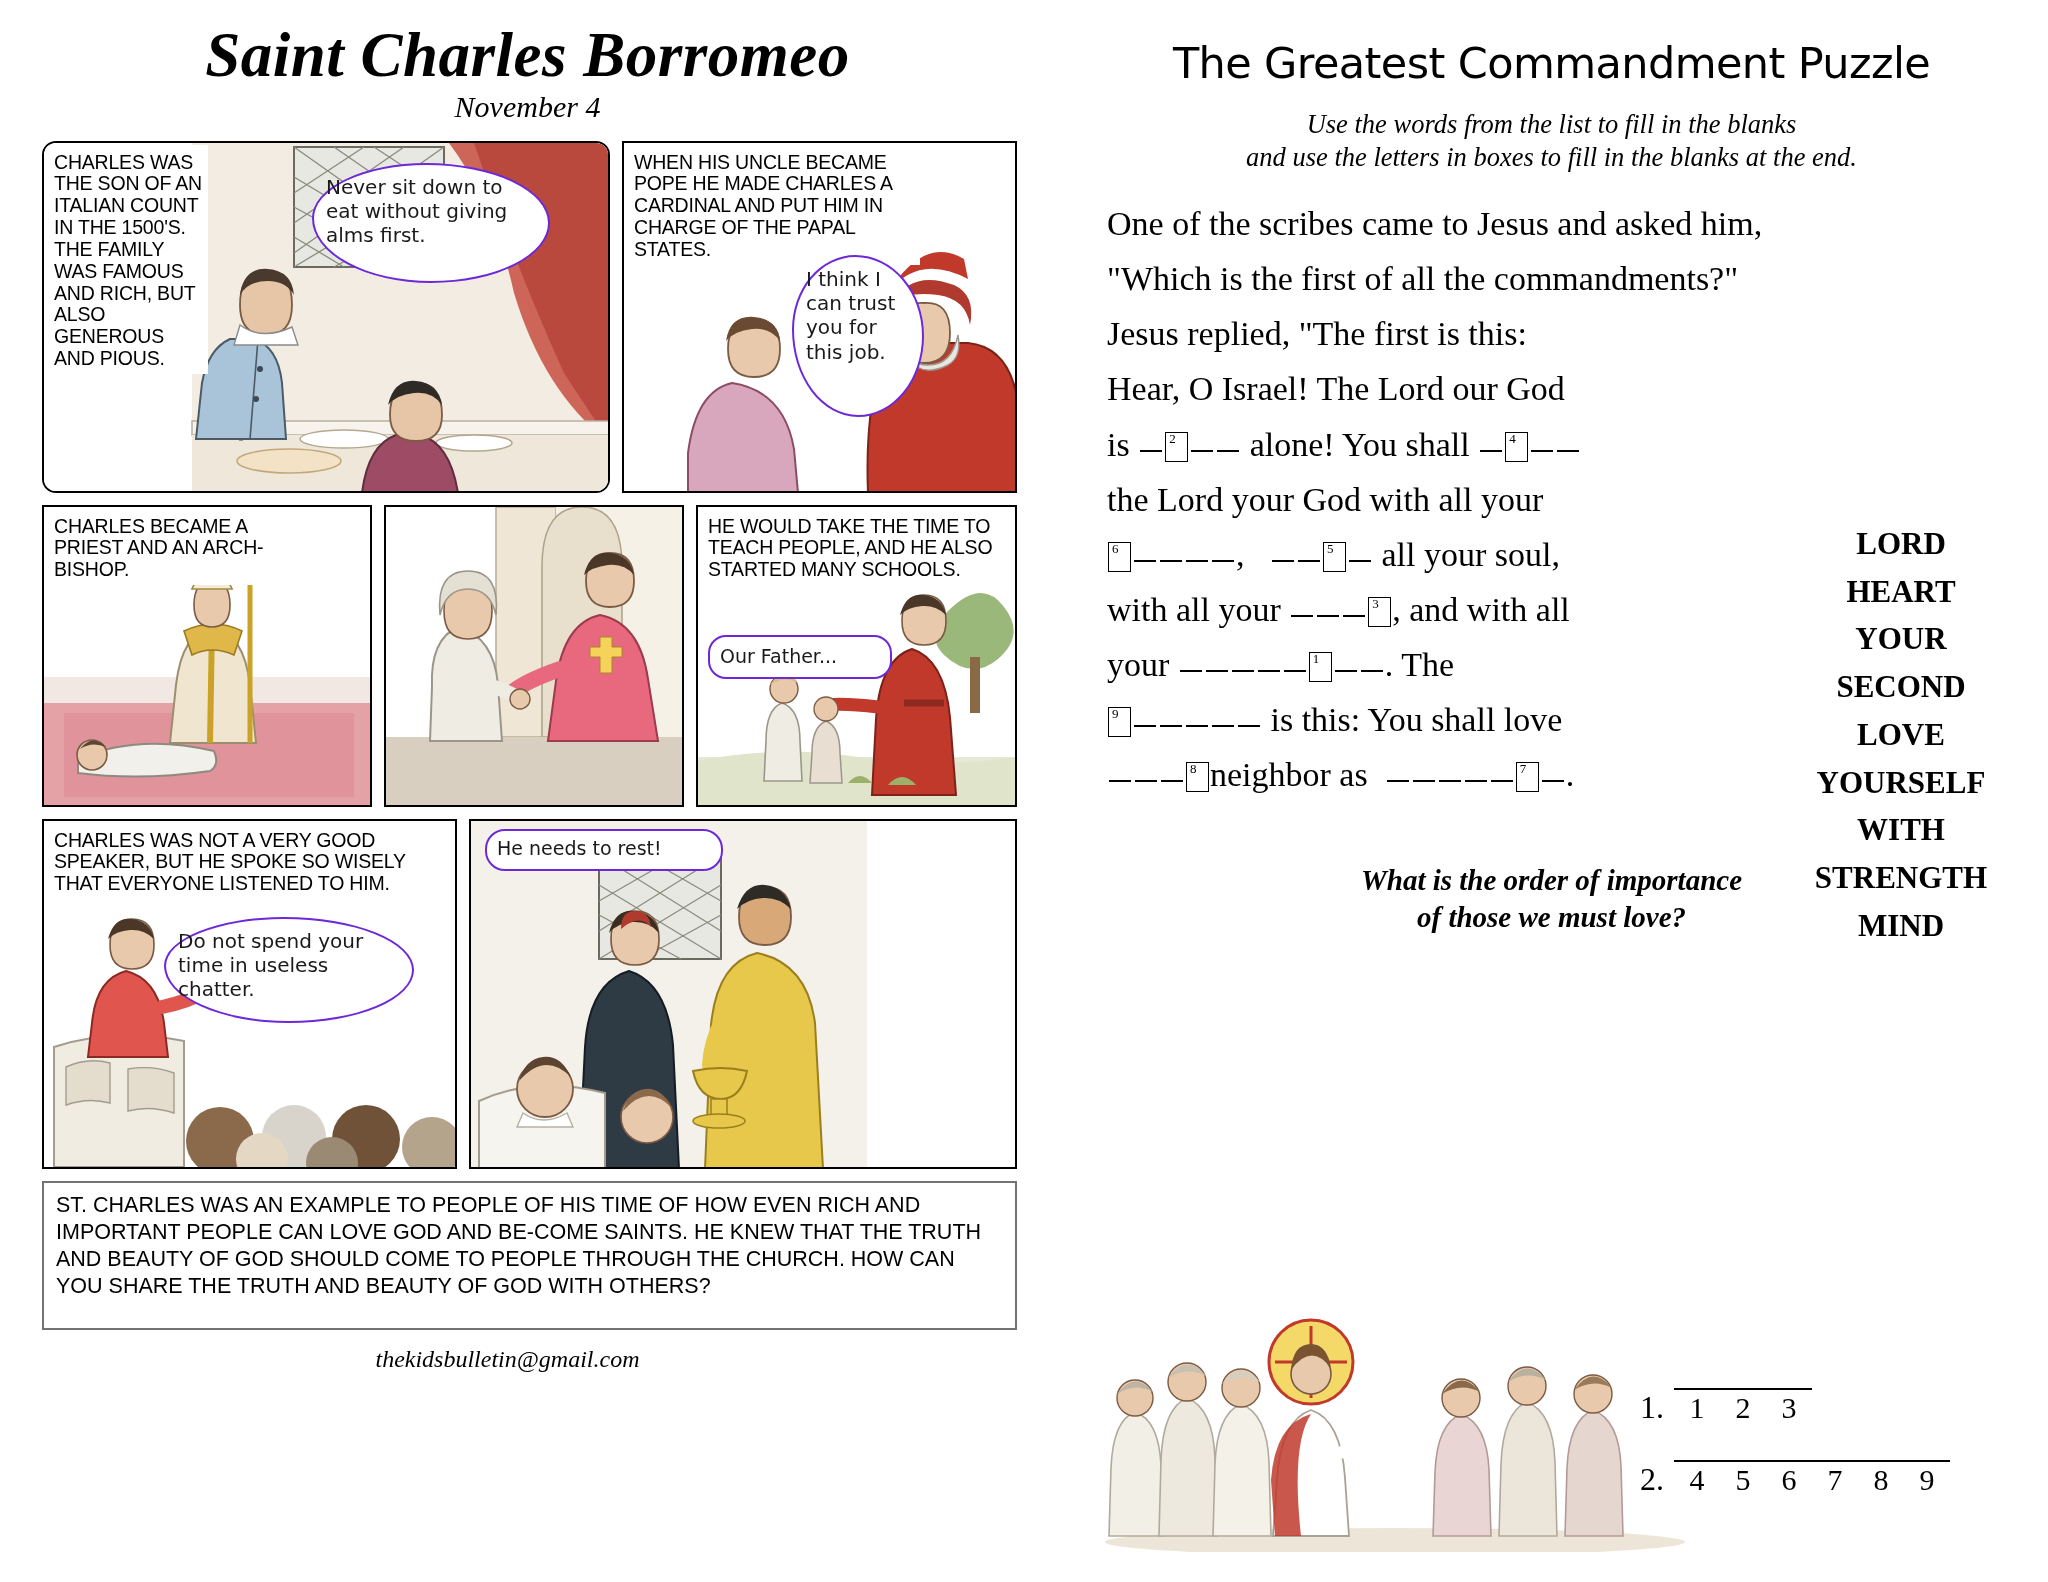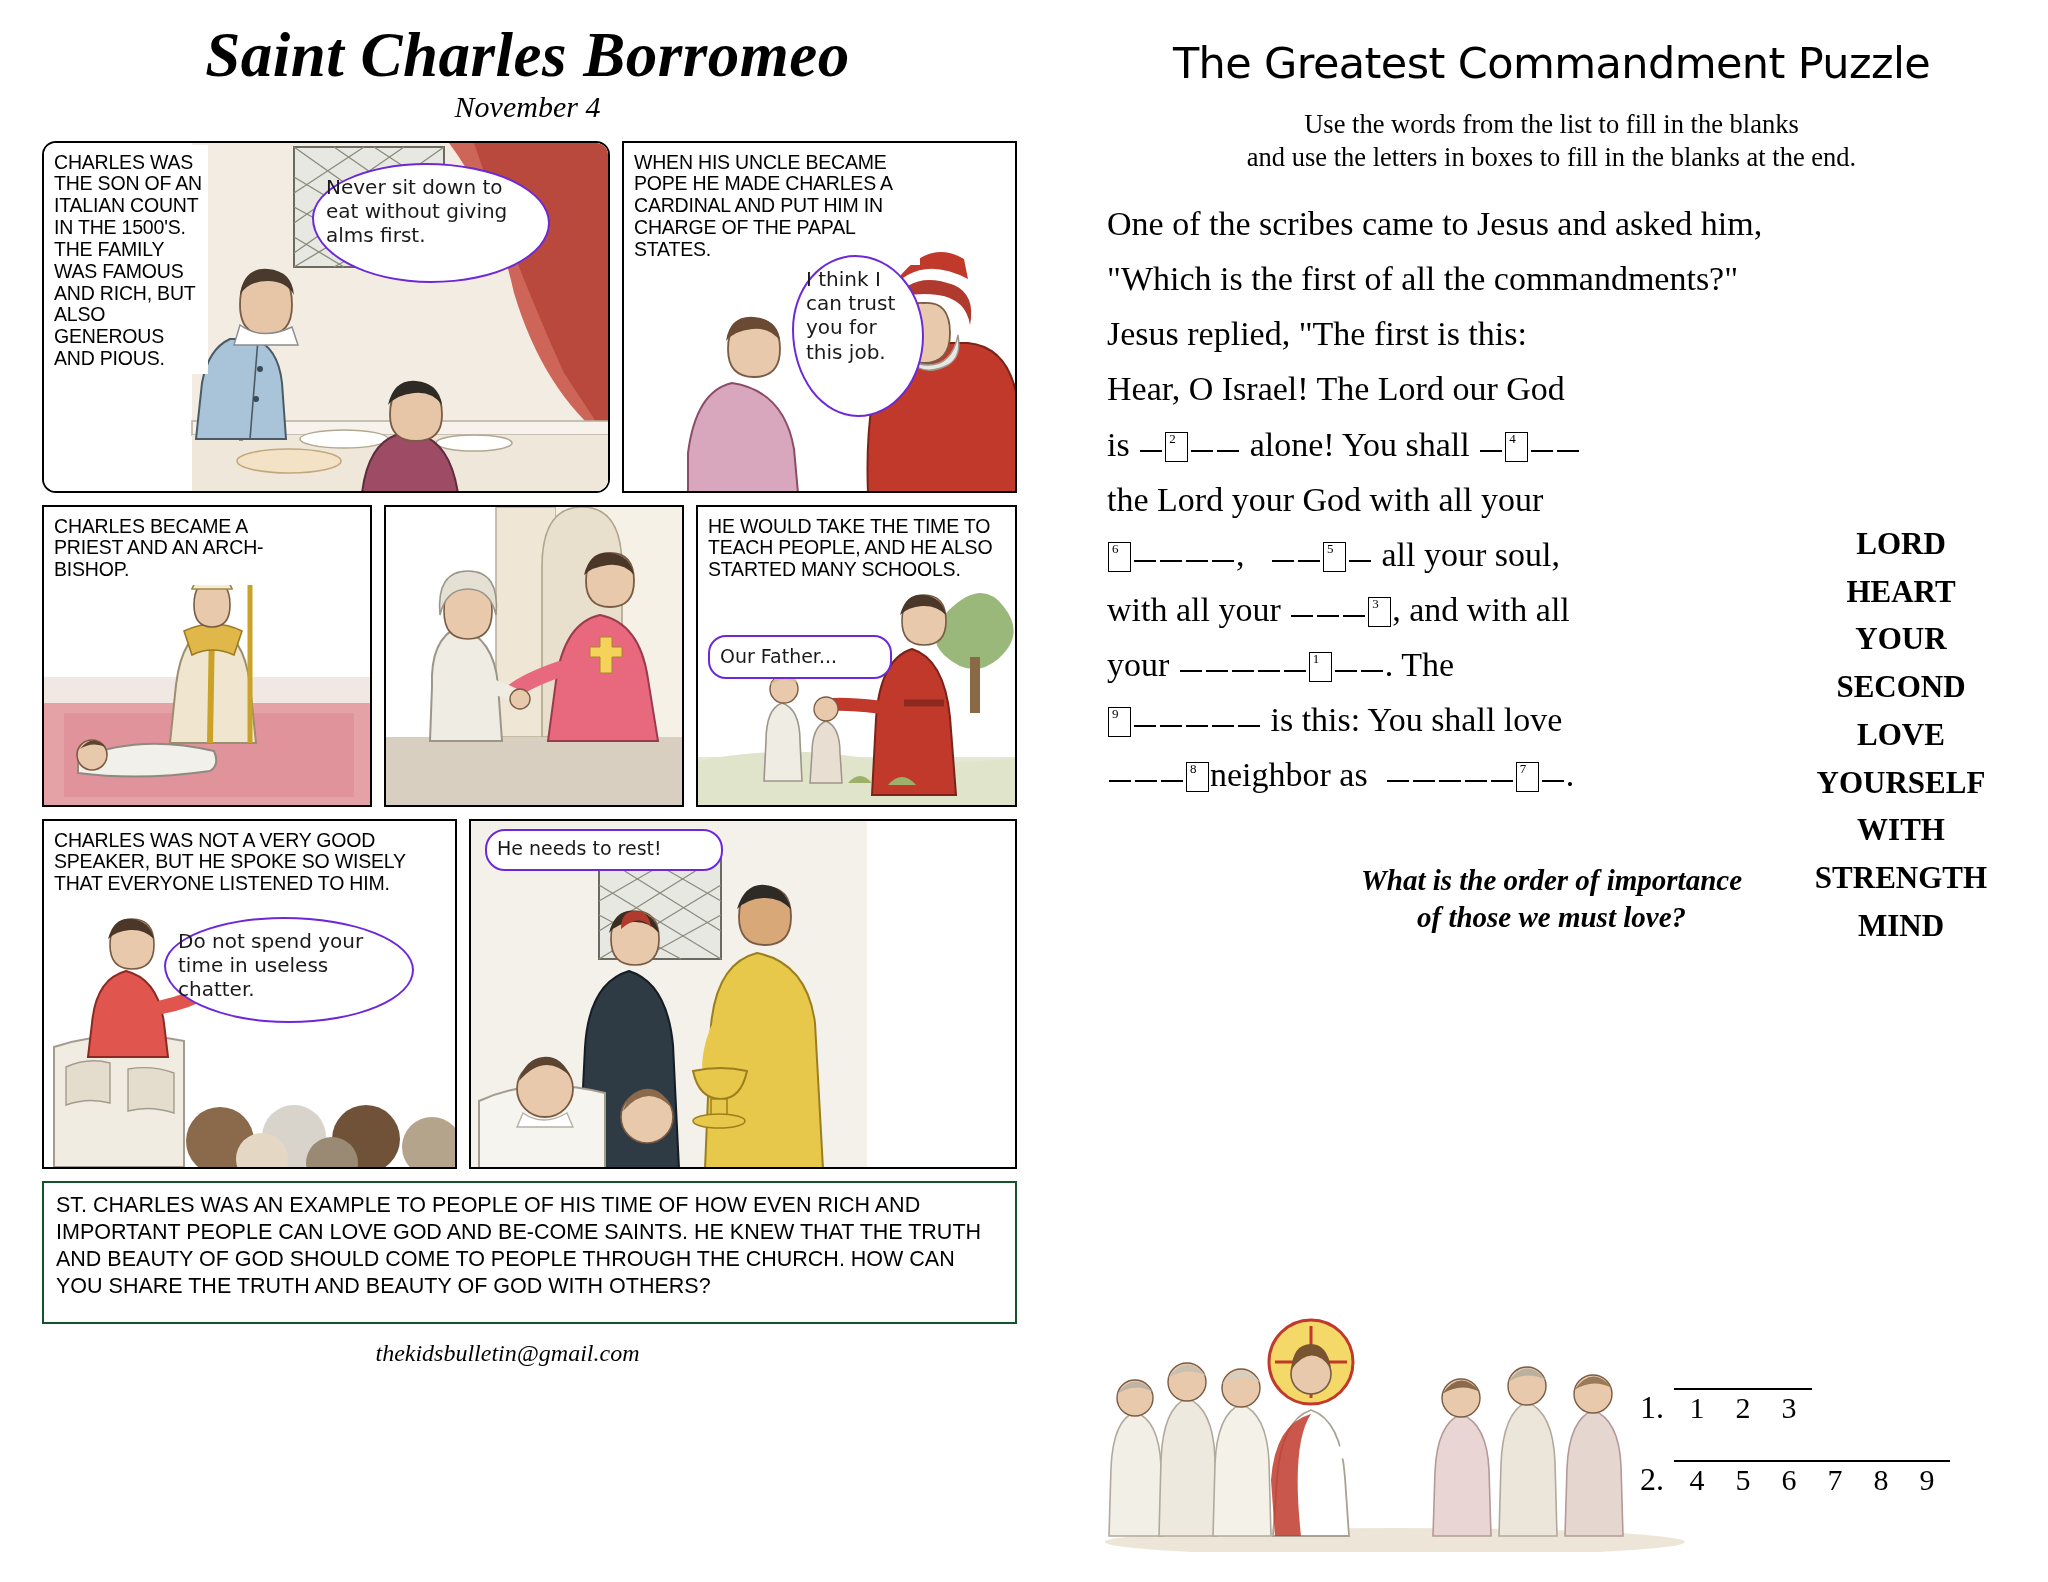--- a/index.html
+++ b/index.html
@@ -90,25 +90,25 @@
   .bubble.hand {
     font-family: "DejaVu Sans", sans-serif;
     font-size: 20px;
   }
   .bubble.rect {
     border-radius: 14px;
   }
   
   .illus { position: absolute; }
   .footer-box {
-    border: 2px solid #14532d;
+    border: 2px solid #737373;
     margin: 4px 0 0 42px;
     width: 975px;
     box-sizing: border-box;
-    padding: 9px 12px 22px 12px;
+    padding: 9px 12px 28px 12px;
   }
   .footer-text {
     font-family: "Liberation Sans", sans-serif;
     font-size: 21.5px;
     line-height: 1.26;
     text-transform: uppercase;
     color: #000;
   }
   .email {
     text-align: center;
@@ -128,20 +128,21 @@
     text-align: center;
     font-family: "DejaVu Sans", sans-serif;
     font-size: 43px;
     padding-top: 38px;
     letter-spacing: -0.6px;
     color: #000;
   }
   .puzzle-instr {
     text-align: center;
     font-family: "Liberation Serif", serif;
+    font-style: italic;
     font-size: 26.5px;
     line-height: 1.25;
     margin-top: 20px;
     color: #000;
   }
   .puzzle-body {
     margin-top: 22px;
     padding-left: 52px;
     font-family: "Liberation Serif", serif;
     font-size: 34px;

